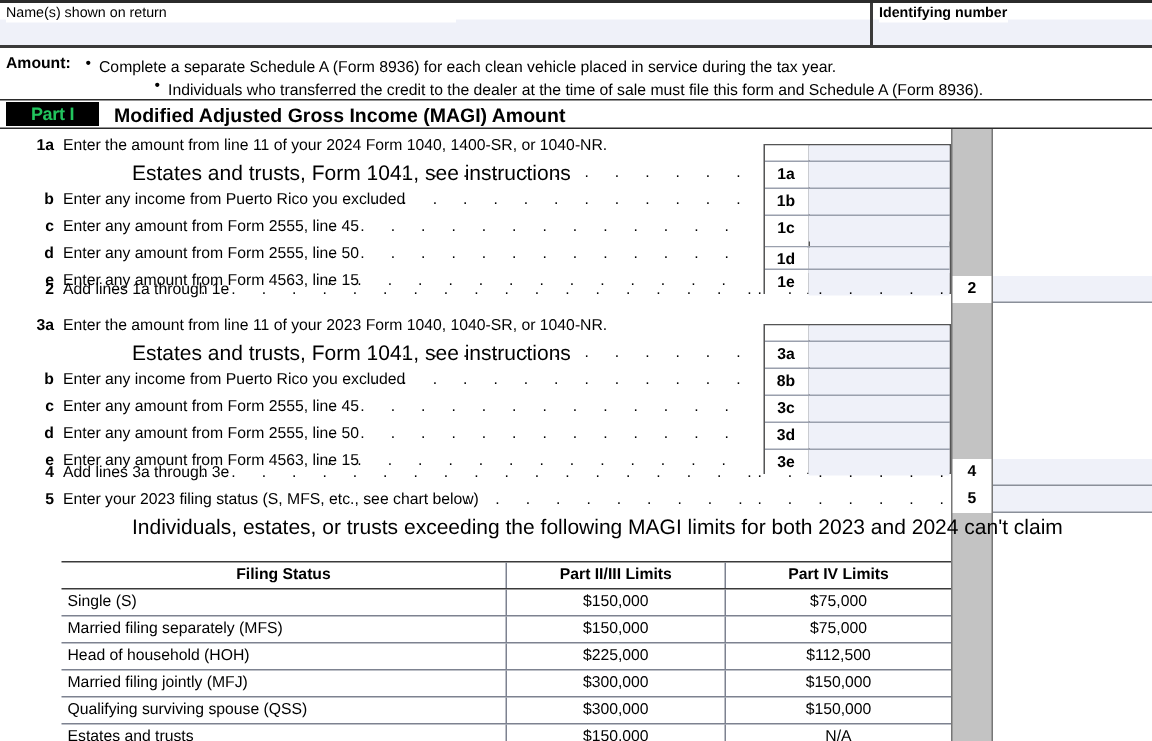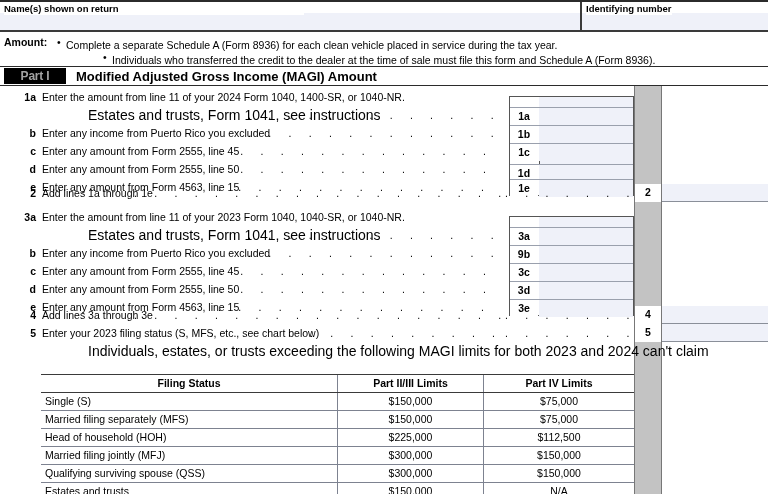--- a/index.html
+++ b/index.html
@@ -17,41 +17,41 @@
   
   .topline{position:absolute;left:0;top:0;width:768px;height:2px;background:#2b2b2b;}
   .hdr{position:absolute;left:0;top:2px;width:768px;height:30px;
        border-bottom:2px solid #3a3a3a;box-sizing:border-box;background:#fff;}
   .hdr-left{position:absolute;left:0;top:0;width:580px;height:28px;
             background:#eff1f9;box-sizing:border-box;border-bottom:0;}
   .hdr-right{position:absolute;left:580px;top:0;width:188px;height:28px;
              background:#eff1f9;box-sizing:border-box;border-left:2px solid #3a3a3a;}
   .hdr-lbl{position:absolute;top:1px;font-size:9.5px;line-height:11px;background:#fff;
            padding:0 0 1px 0;}
-  .hdr-lbl.l{left:4px;width:300px;font-weight:bold;}
+  .hdr-lbl.l{left:4px;width:300px;}
   .hdr-lbl.r{left:586px;font-weight:bold;font-size:9.5px;}
   .hdr-white{position:absolute;left:0;top:0;width:768px;height:11px;background:#fff;}
   .hdr-white2{position:absolute;left:580px;top:0;width:2px;height:28px;background:#3a3a3a;}
 
   
   .notes{position:absolute;left:0;top:33px;width:768px;height:33px;}
   .notes-label{position:absolute;left:4px;top:3px;font-size:10.5px;font-weight:bold;}
   .note-row{position:absolute;font-size:10.5px;line-height:13px;white-space:nowrap;}
   .note-row .bul{position:absolute;left:0;top:0;}
   .note-row .txt{position:absolute;left:9px;top:0;}
   .note1{left:57px;top:3px;}
   .note2{left:103px;top:18px;}
 
   
   .partband{position:absolute;left:0;top:66px;width:768px;height:20px;
             border-top:1.5px solid #2b2b2b;border-bottom:1.5px solid #2b2b2b;
             box-sizing:border-box;background:#fff;}
   .partbox{position:absolute;left:4px;top:68px;width:62px;height:16px;background:#000;}
   .partbox span{position:absolute;left:0;top:0;width:62px;height:16px;
-                color:#a3a3a3;font-weight:bold;font-size:12px;line-height:16px;text-align:center;
+                color:#22c55e;font-weight:bold;font-size:12px;line-height:16px;text-align:center;
                 letter-spacing:-0.2px;}
   .parttitle{position:absolute;left:76px;top:68px;font-weight:bold;font-size:13px;line-height:17px;}
 
   
   .row{position:absolute;left:0;width:768px;height:18px;}
   .num{position:absolute;left:0;width:36px;text-align:right;font-weight:bold;font-size:10.5px;line-height:18px;}
   .txt{position:absolute;left:42px;font-size:10.5px;line-height:18px;white-space:nowrap;}
   .cont{position:absolute;left:60px;font-size:14px;line-height:18px;white-space:nowrap;margin-left:28px;}
   .dots{position:absolute;font-size:10.5px;line-height:18px;letter-spacing:7.2px;color:#000;
         white-space:nowrap;overflow:hidden;}
@@ -231,21 +231,21 @@
     <div class="white"></div>
     <div class="divv"></div>
     <div class="ibrow first" style="top:0px;height:10px;">
       <div class="ibfield"></div>
     </div>
     <div class="ibrow" style="top:10px;">
       <div class="iblab">3a</div>
       <div class="ibfield"></div>
     </div>
     <div class="ibrow" style="top:28px;">
-      <div class="iblab">9b</div>
+      <div class="iblab">8b</div>
       <div class="ibfield"></div>
     </div>
     <div class="ibrow" style="top:46px;">
       <div class="iblab">3c</div>
       <div class="ibfield"></div>
     </div>
     <div class="ibrow" style="top:64px;">
       <div class="iblab">3d</div>
       <div class="ibfield"></div>
     </div>

